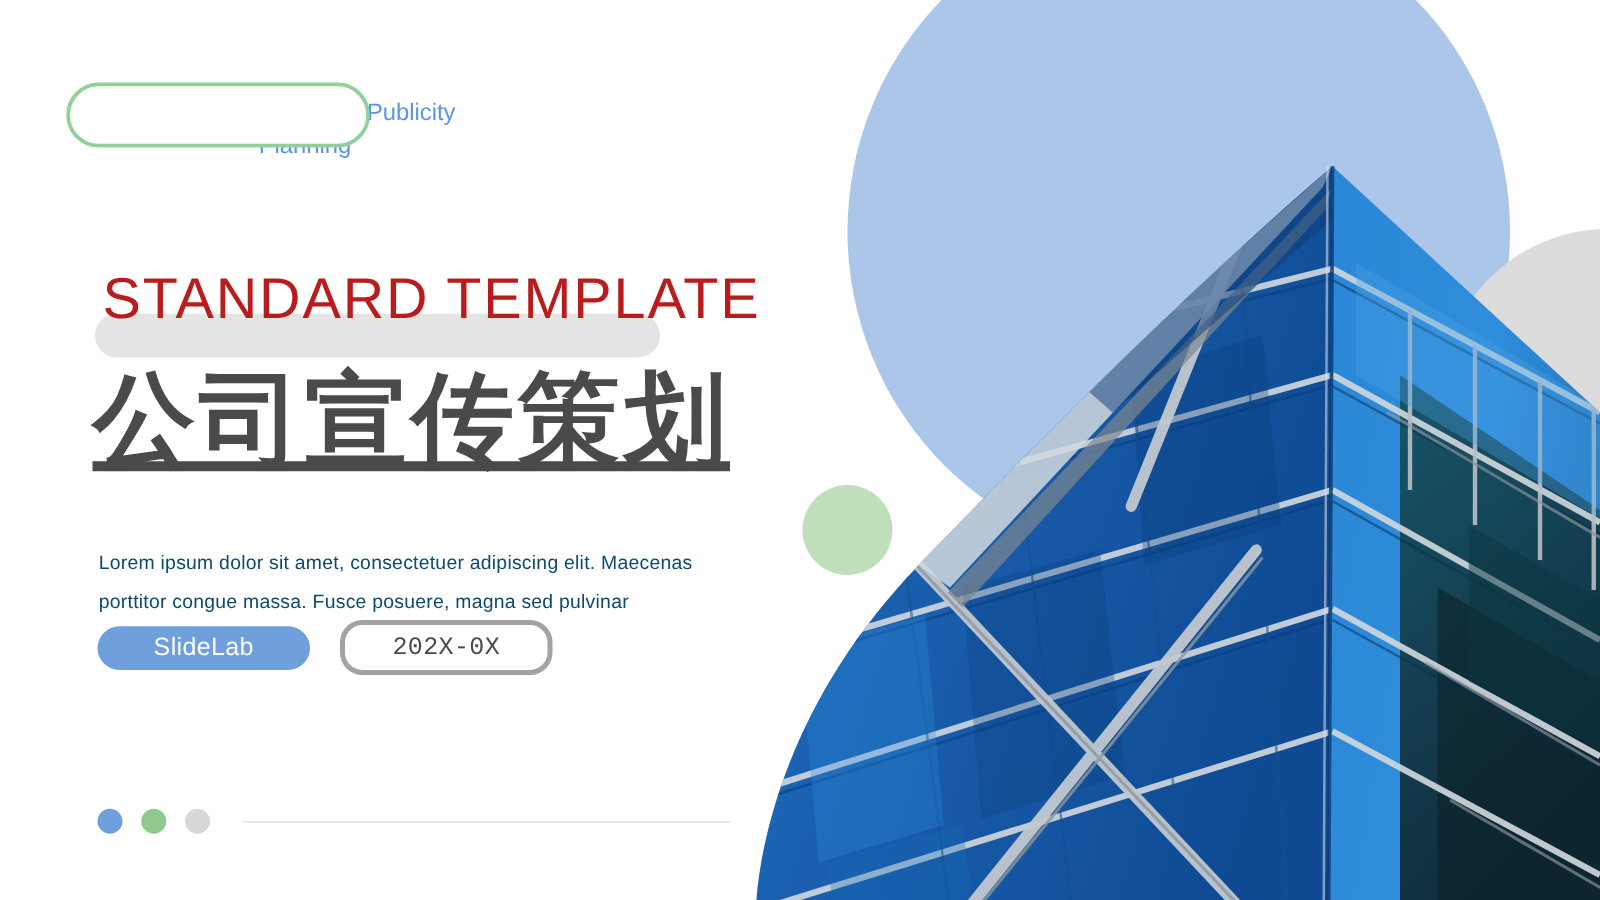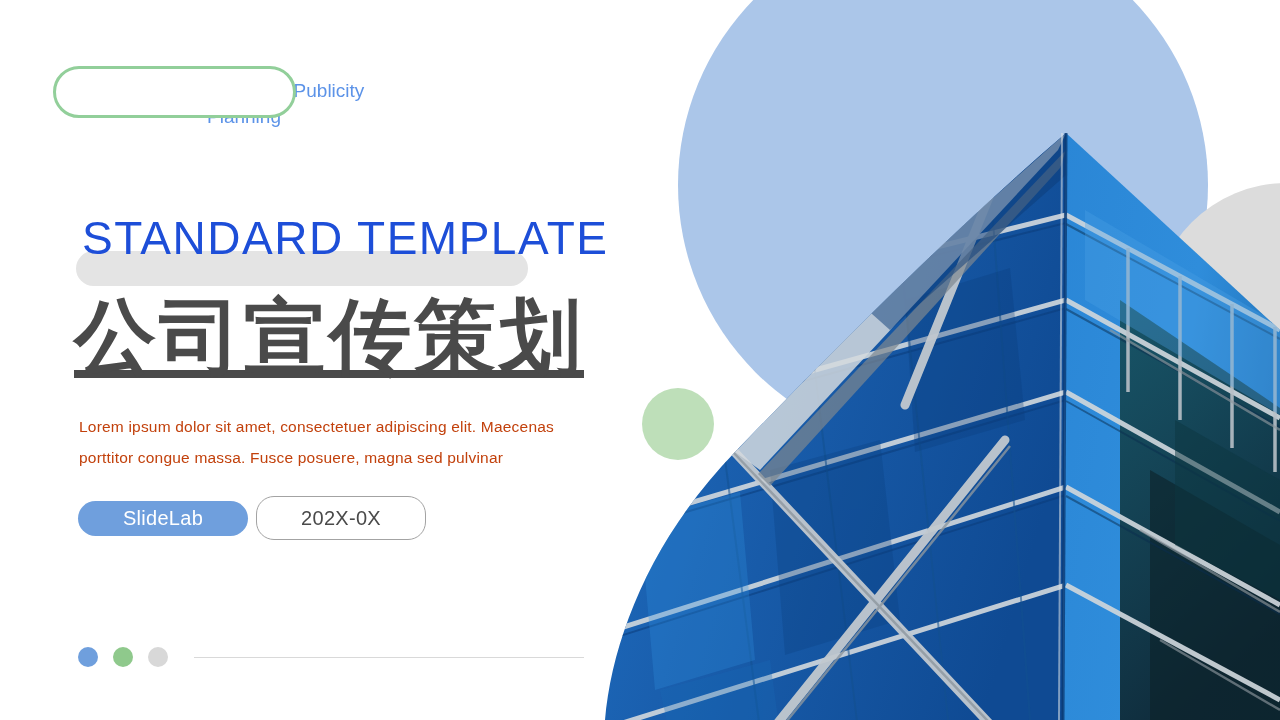--- a/index.html
+++ b/index.html
@@ -96,21 +96,21 @@
     z-index: 4;
   }
 
   
   .title-en {
     position: absolute;
     left: 82px;
     top: 211px;
     font-size: 46px;
     letter-spacing: 1.5px;
-    color: #1d4ed8;
+    color: #b91c1c;
     font-weight: 400;
     white-space: nowrap;
     z-index: 3;
   }
   .title-bar {
     position: absolute;
     left: 76px;
     top: 251px;
     width: 452px;
     height: 35px;
@@ -128,36 +128,36 @@
     font-weight: 700;
     color: #4a4a4a;
     white-space: nowrap;
     z-index: 3;
     text-decoration: underline;
   }
 
   .body-copy {
     position: absolute;
     left: 79px;
-    top: 411px;
+    top: 435px;
     width: 520px;
     font-size: 15.5px;
     line-height: 31px;
-    color: #c2410c;
+    color: #0c4a6e;
     letter-spacing: 0.2px;
   }
 
   
   .btn-row {
     position: absolute;
     left: 78px;
     top: 496px;
     display: flex;
     align-items: center;
-    gap: 8px;
+    gap: 24px;
     justify-content: center;
   }
   .btn-primary {
     width: 170px;
     height: 35px;
     border-radius: 18px;
     background: #6f9fdd;
     color: #ffffff;
     font-size: 20px;
     display: flex;
@@ -167,27 +167,27 @@
     font-family: inherit;
     letter-spacing: 0.3px;
     cursor: pointer;
   }
   .btn-outline {
     width: 170px;
     height: 44px;
     box-sizing: border-box;
     border-radius: 18px;
     background: #ffffff;
-    border: 1px solid #a3a3a3;
+    border: 4px solid #a3a3a3;
     color: #4a4a4a;
     font-size: 20px;
     display: flex;
     align-items: center;
     justify-content: center;
-    font-family: Liberation Sans, sans-serif;
+    font-family: Liberation Mono, monospace;
     letter-spacing: 0.3px;
     cursor: pointer;
   }
 
   
   .dots-row {
     position: absolute;
     left: 78px;
     top: 647px;
     display: flex;

